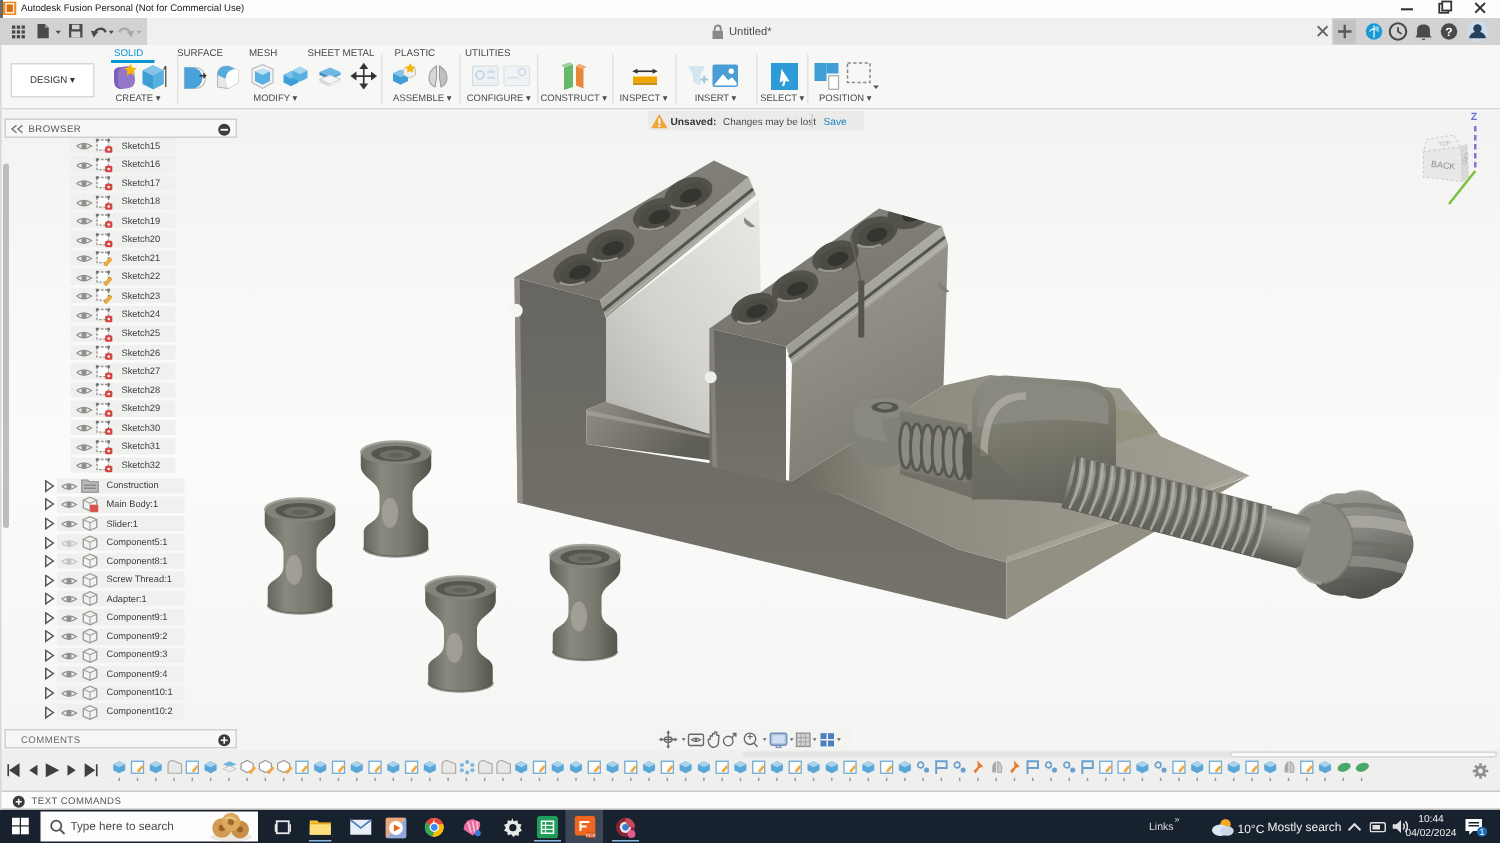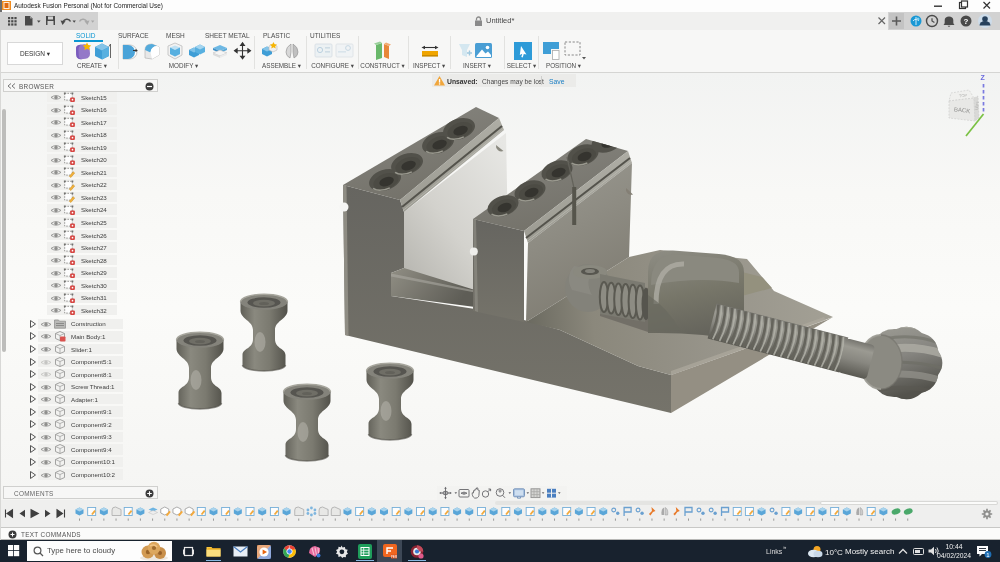--- a/index.html
+++ b/index.html
@@ -1408,21 +1408,21 @@
         <rect x="6" y="0" width="5.2" height="5.2"></rect>
         <rect x="0" y="6" width="5.2" height="5.2"></rect>
         <rect x="6" y="6" width="5.2" height="5.2"></rect>
       </g>
     </svg>
     <div class="abs" style="left:27px;top:541px;width:145px;height:20px;background:#fdfdfd;"></div>
     <svg class="abs" style="left:33px;top:546px" width="11" height="11">
       <circle cx="4.5" cy="4.5" r="3.4" fill="none" stroke="#555" stroke-width="1.2"></circle>
       <path d="M7 7 L10 10" stroke="#555" stroke-width="1.2"></path>
     </svg>
-    <div class="abs" style="left:47px;top:546px;font-size:7.8px;color:#4a4a4a;line-height:10px;">Type here to cloudy</div>
+    <div class="abs" style="left:47px;top:546px;font-size:7.8px;color:#4a4a4a;line-height:10px;">Type here to search</div>
     <svg class="abs" style="left:138px;top:541px" width="32" height="20">
 <ellipse cx="16" cy="17" rx="14" ry="2.8" fill="#ece7df"></ellipse>
 <circle cx="10" cy="11" r="6.5" fill="#d29a52"></circle>
       <circle cx="10" cy="11" r="2.2" fill="#9a6428"></circle>
 <circle cx="22" cy="12" r="6" fill="#c88f4a"></circle>
       <circle cx="22" cy="12" r="2" fill="#96602a"></circle>
 <circle cx="16" cy="7" r="6.2" fill="#dca75e"></circle>
       <circle cx="16" cy="7" r="2.1" fill="#a06c2e"></circle>
 <path d="M12 5 a5 5 0 0 1 7 1" stroke="#f0c384" stroke-width="1.5" fill="none"></path>
 </svg>

